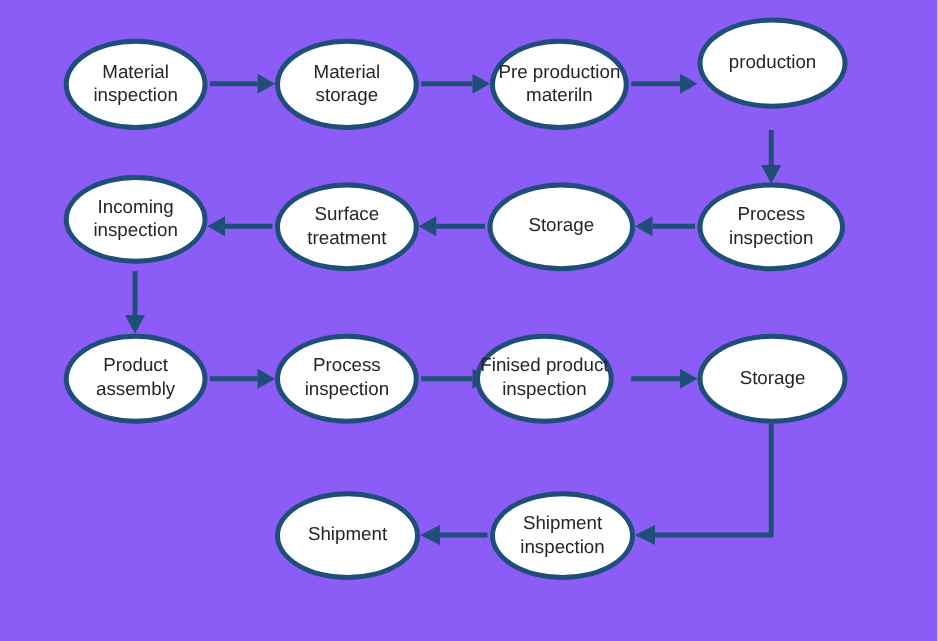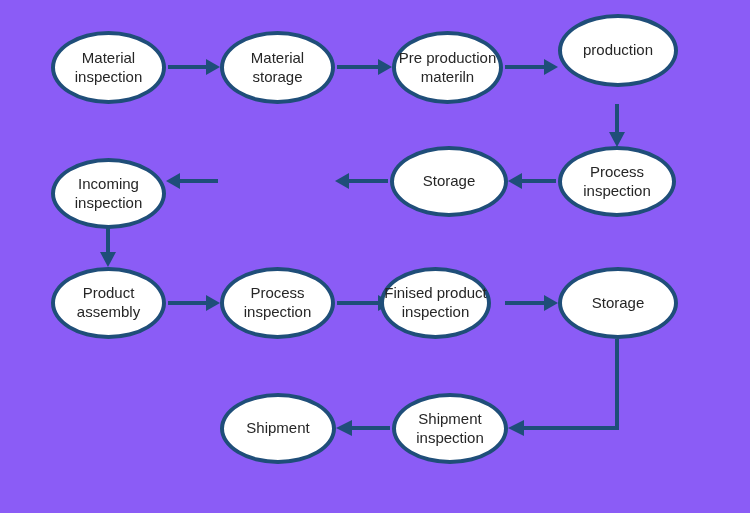--- a/index.html
+++ b/index.html
@@ -128,25 +128,29 @@
 
   <div class="node" style="left:392px; top:31px; width:111px; height:73px;">
     <span class="node-label overflow">Pre production
 materiln</span>
   </div>
 
   <div class="node" style="left:558px; top:14px; width:120px; height:73px;">
     <span class="node-label">production</span>
   </div>
 
-  <div class="node" style="left:51px; top:158px; width:115px; height:71px;">
+  <div class="node" style="left:51px; top:140px; width:115px; height:71px;">
     <span class="node-label">Incoming
 inspection</span>
   </div>
 
+  <div class="node" style="left:220px; top:146px; width:115px; height:71px;">
+    <span class="node-label">Surface
+treatment</span>
+  </div>
 
   <div class="node" style="left:390px; top:146px; width:118px; height:71px;">
     <span class="node-label">Storage</span>
   </div>
 
   <div class="node" style="left:558px; top:146px; width:118px; height:71px;">
     <span class="node-label">Process
 inspection</span>
   </div>
 

